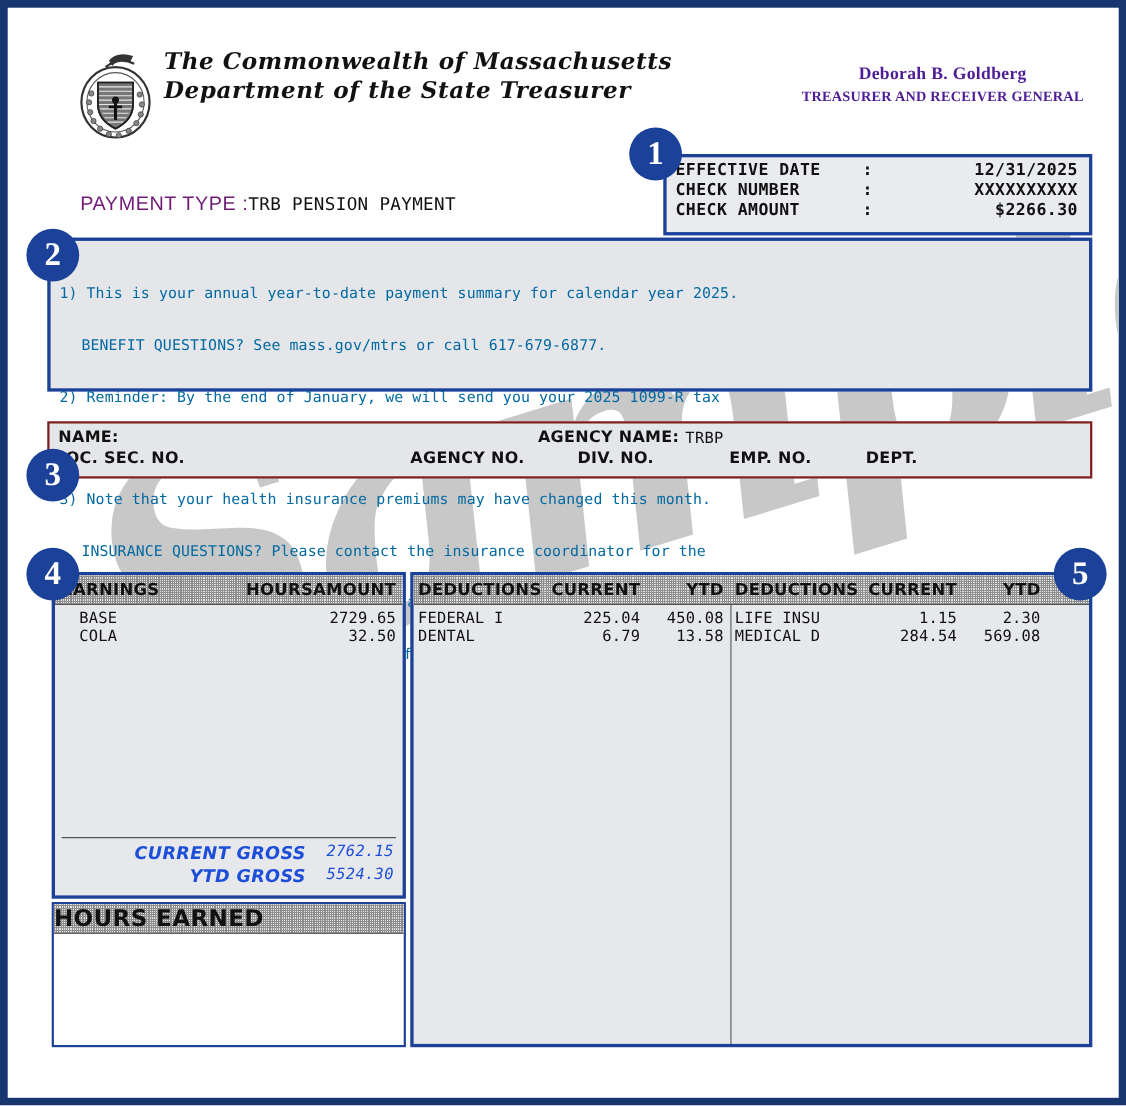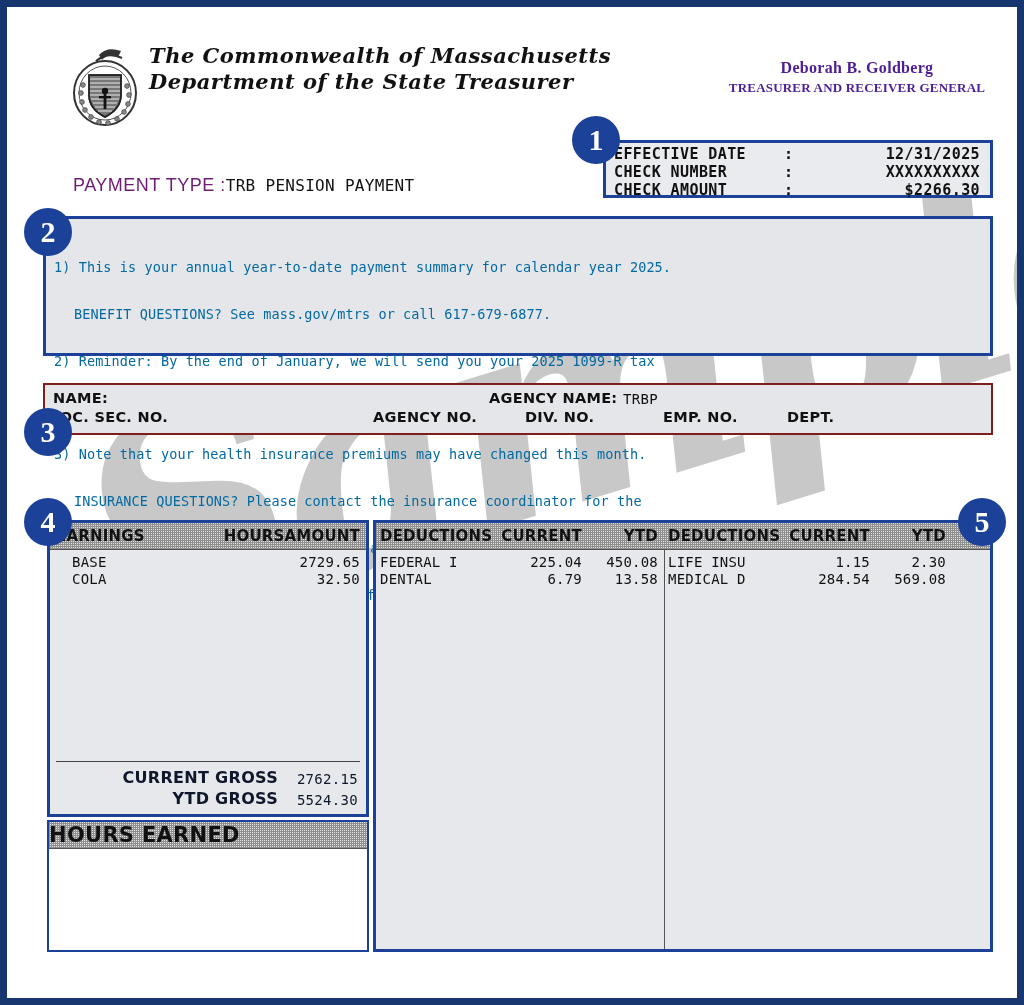--- a/index.html
+++ b/index.html
@@ -20,21 +20,21 @@
   .titles{position:absolute;left:142px;top:36px;z-index:10;
           font-family:"DejaVu Serif",serif;font-style:italic;font-weight:700;
           color:#111;line-height:1.22;}
   .t-line{font-size:21px;letter-spacing:.5px;}
   .treas{position:absolute;left:700px;top:52px;width:300px;text-align:center;z-index:10;
          font-family:"Liberation Serif",serif;color:#4c1d95;}
   .treas .nm{font-size:16px;font-weight:700;letter-spacing:.3px;}
   .treas .sub{font-size:13px;font-weight:700;letter-spacing:.2px;margin-top:3px;}
 
   
-  .box1{position:absolute;left:596px;top:133px;width:390px;height:58px;z-index:11;
+  .box1{position:absolute;left:596px;top:133px;width:390px;height:74px;z-index:11;
         border:3px solid #1b4199;background:#e9ebee;box-sizing:border-box;}
   .box1 .row{display:flex;align-items:center;height:18px;padding:0 10px 0 8px;
              font-family:"DejaVu Sans Mono",monospace;font-size:15px;font-weight:700;color:#111;
              letter-spacing:.4px;}
   .box1 .lbl{width:170px;white-space:pre;}
   .box1 .col{width:18px;}
   .box1 .val{flex:1;text-align:right;}
   .box1 .r1{margin-top:2px;}
 
   
@@ -77,22 +77,22 @@
   .earn-hd .c3{flex:1;text-align:right;padding-right:6px;}
   .erow{height:17px;display:flex;align-items:center;font-family:"DejaVu Sans Mono",monospace;
         font-size:14px;color:#111;letter-spacing:.2px;}
   .erow .c1{width:140px;padding-left:22px;}
   .erow .c2{width:90px;text-align:right;}
   .erow .c3{flex:1;text-align:right;padding-right:6px;}
   .erows{padding-top:3px;}
 
   .gross{position:absolute;left:0;right:0;bottom:6px;}
   .gline{border-top:1px solid #444;margin:0 6px 4px 6px;}
-  .grow{height:21px;display:flex;align-items:flex-end;font-family:"DejaVu Sans",sans-serif;
-        font-weight:700;font-size:16px;color:#0f172a;letter-spacing:.3px;}
+  .grow{height:21px;display:flex;align-items:flex-start;font-family:"DejaVu Sans",sans-serif;
+        font-weight:700;font-size:16px;color:#1d4ed8;letter-spacing:.3px;font-style:italic;}
   .grow .gl{width:222px;text-align:right;padding-left:6px;}
   .grow .gv{flex:1;text-align:right;padding-right:8px;font-family:"DejaVu Sans Mono",monospace;
             font-weight:400;font-size:14px;}
 
   
   .hours{position:absolute;left:0px;top:300px;width:322px;height:132px;
          border:2px solid #1b4199;background:#ffffff;box-sizing:border-box;}
   .hours-hd{height:26px;display:flex;align-items:center;padding-left:0;
             font-family:"DejaVu Sans",sans-serif;font-weight:700;font-size:21px;
             color:#111;letter-spacing:.3px;border-bottom:1px solid #555;}

